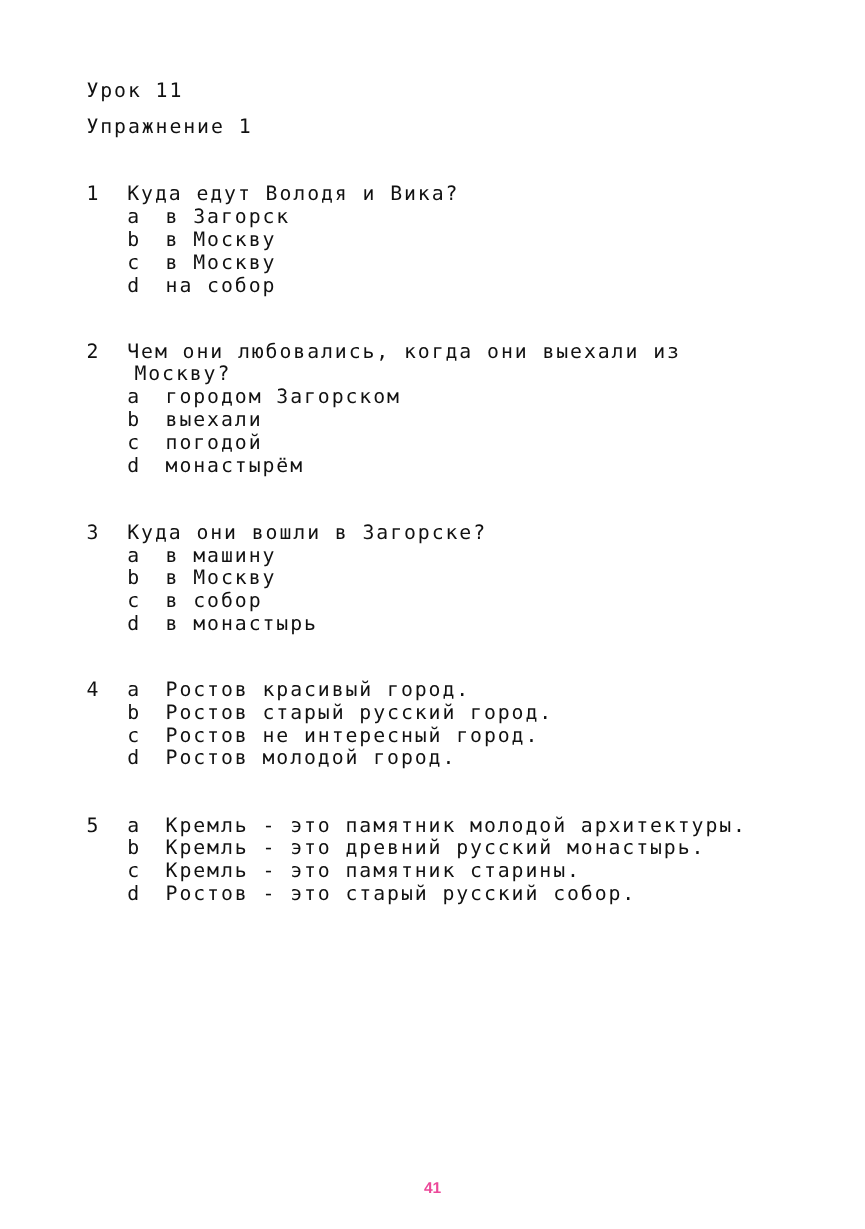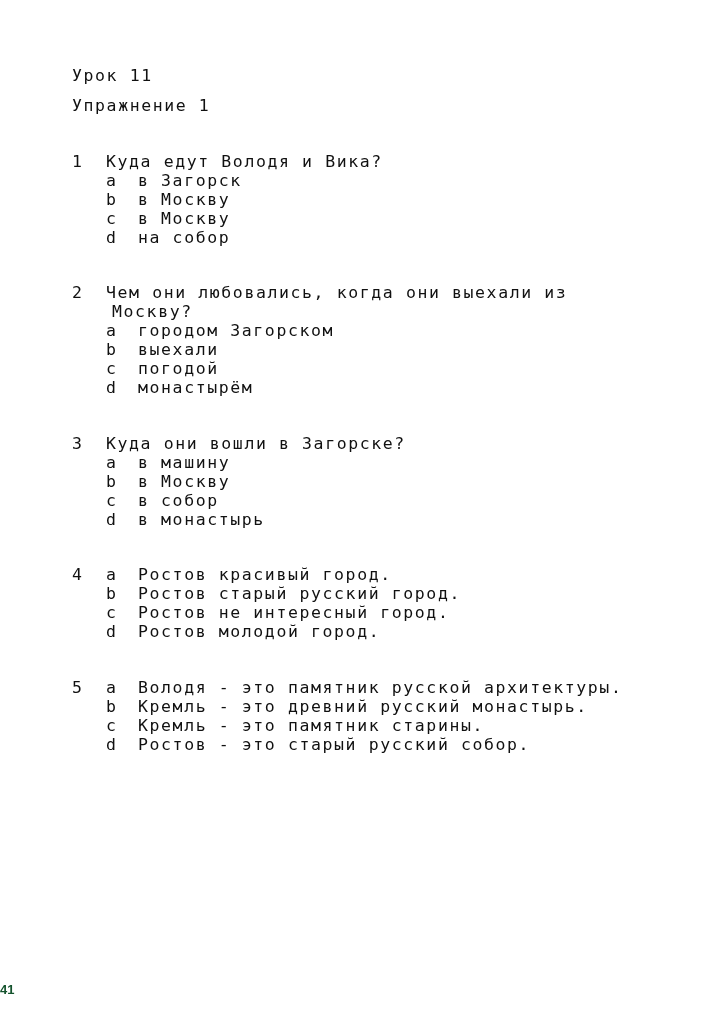--- a/index.html
+++ b/index.html
@@ -7,21 +7,21 @@
     .page { position: absolute; left: 0; top: 16px; width: 721px; height: 1024px; background: #fff; }
     .mono { font-family: "DejaVu Sans Mono", "Liberation Mono", monospace; font-size: 16.5px; color: #111; letter-spacing: 1.6px; }
     .line { position: absolute; white-space: pre; line-height: 19px; height: 19px; }
     .header1 { left: 72px; top: 50px; }
     .header2 { left: 72px; top: 80px; }
     .qnum { position: absolute; left: 72px; }
     .qtext { position: absolute; left: 106px; }
     .qtext-cont { position: absolute; left: 112px; }
     .opt-letter { position: absolute; left: 106px; }
     .opt-text { position: absolute; left: 138px; }
-    .pagenum { position: absolute; left: 0; width: 721px; top: 966px; text-align: left; font-family: "Liberation Sans", sans-serif; font-weight: bold; font-size: 13px; color: #14532d; }
+    .pagenum { position: absolute; left: 0; width: 721px; top: 966px; text-align: center; font-family: "Liberation Sans", sans-serif; font-weight: bold; font-size: 13px; color: #ec4899; }
   </style>
 </head>
 <body>
 
 <div class="page">
 
   <div class="line mono header1">Урок 11</div>
   <div class="line mono header2">Упражнение 1</div>
 
   <div>
@@ -72,21 +72,21 @@
     <div class="line mono opt-text" style="top:568px">Ростов старый русский город.</div>
     <div class="line mono opt-letter" style="top:587px">c</div>
     <div class="line mono opt-text" style="top:587px">Ростов не интересный город.</div>
     <div class="line mono opt-letter" style="top:606px">d</div>
     <div class="line mono opt-text" style="top:606px">Ростов молодой город.</div>
   </div>
 
   <div>
     <div class="line mono qnum" style="top:662px">5</div>
     <div class="line mono opt-letter" style="top:662px">a</div>
-    <div class="line mono opt-text" style="top:662px">Володя - это памятник русской архитектуры.</div>
+    <div class="line mono opt-text" style="top:662px">Кремль - это памятник молодой архитектуры.</div>
     <div class="line mono opt-letter" style="top:681px">b</div>
     <div class="line mono opt-text" style="top:681px">Кремль - это древний русский монастырь.</div>
     <div class="line mono opt-letter" style="top:700px">c</div>
     <div class="line mono opt-text" style="top:700px">Кремль - это памятник старины.</div>
     <div class="line mono opt-letter" style="top:719px">d</div>
     <div class="line mono opt-text" style="top:719px">Ростов - это старый русский собор.</div>
   </div>
 
   <div class="pagenum">41</div>
 </div>

